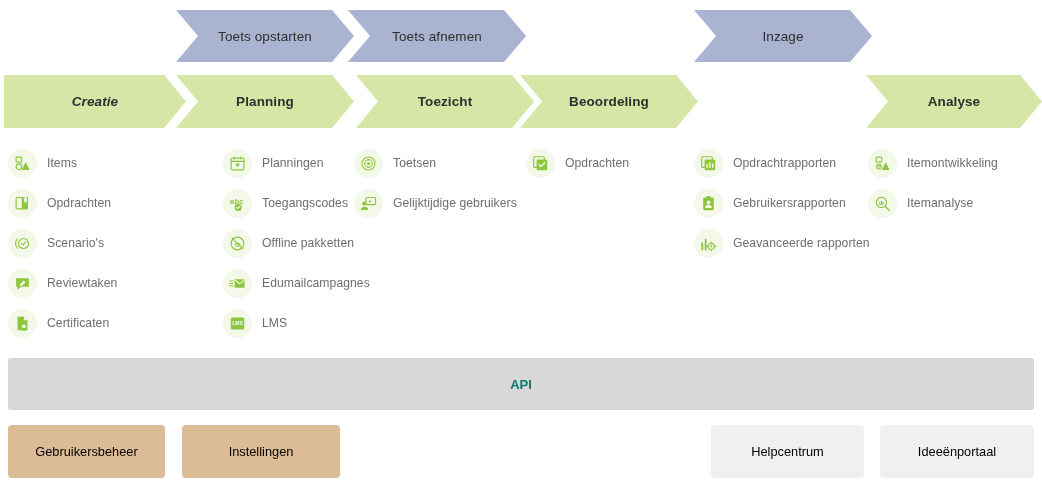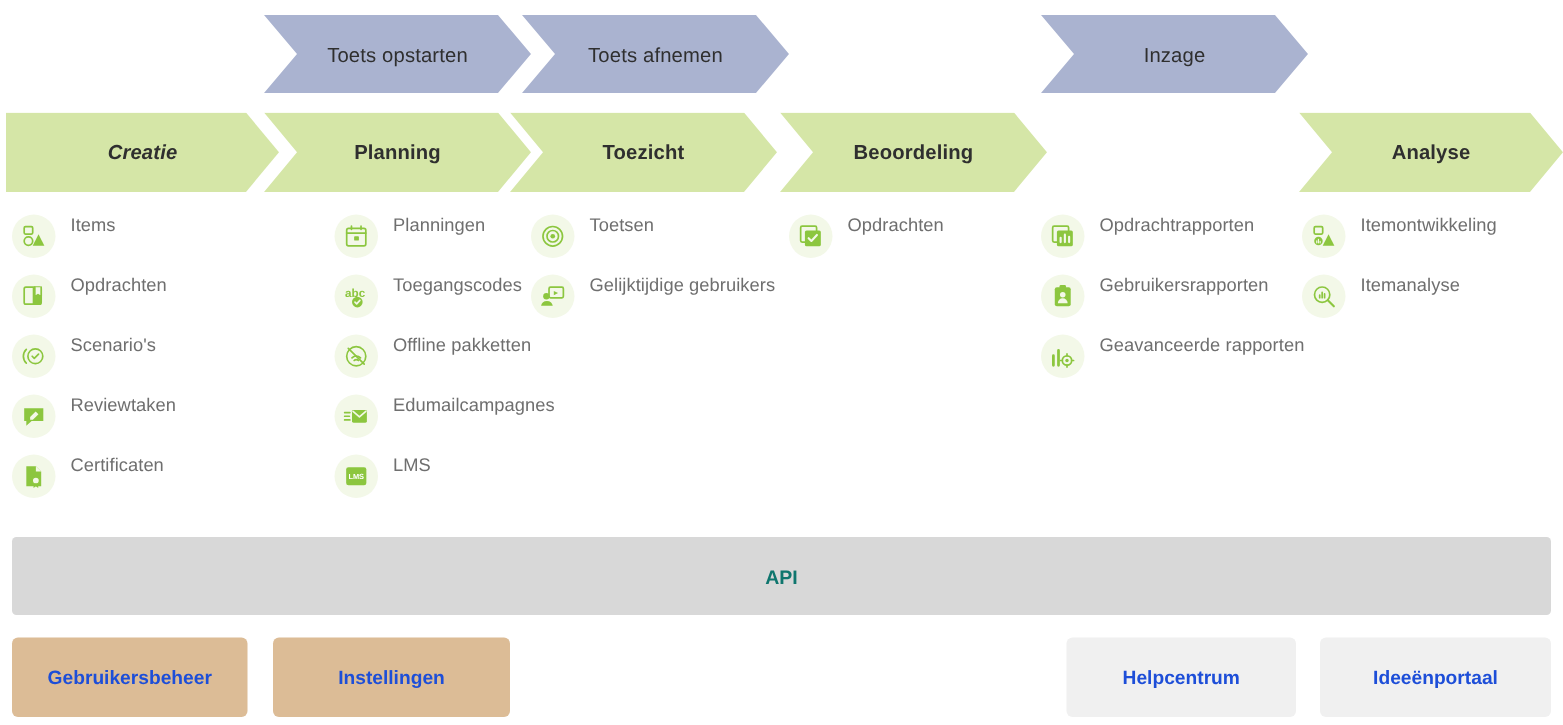--- a/index.html
+++ b/index.html
@@ -80,20 +80,21 @@
   }
   .col {
     position: absolute;
     top: 0;
     width: 174px;
   }
   .feature {
     position: relative;
     height: 40px;
     display: flex;
+    align-items: center;
     gap: 10px;
   }
   .badge {
     flex: 0 0 auto;
     width: 29px;
     height: 29px;
     border-radius: 50%;
     background: #f3f8e8;
     display: flex;
     align-items: center;
@@ -131,22 +132,22 @@
     position: absolute;
     height: 53px;
     border-radius: 4px;
     display: flex;
     align-items: center;
     justify-content: center;
     box-sizing: border-box;
   }
   .footer-btn .btn-label {
     font-size: 12.8px;
-    font-weight: bold;
-    color: #1d4ed8;
+    font-weight: normal;
+    color: #000000;
     white-space: nowrap;
   }
   .btn-tan  { background: #dcbc96; }
   .btn-gray { background: #f0f0f0; }
 
   #btn-gebruikersbeheer { left: 8px;   top: 425px; width: 157px; }
   #btn-instellingen     { left: 182px; top: 425px; width: 158px; }
   #btn-helpcentrum      { left: 711px; top: 425px; width: 153px; }
   #btn-ideeenportaal    { left: 880px; top: 425px; width: 154px; }
 </style>
@@ -166,21 +167,21 @@
         <span class="chev-label">Inzage</span>
       </div>
     </div>
   <div class="chev-row" id="row-green">
       <div class="chev chev-green flat-left" style="left: 4px; width: 182px; font-style: italic;">
         <span class="chev-label">Creatie</span>
       </div>
       <div class="chev chev-green" style="left: 176px; width: 178px;">
         <span class="chev-label">Planning</span>
       </div>
-      <div class="chev chev-green" style="left: 340px; width: 178px; align-items: center;">
+      <div class="chev chev-green" style="left: 356px; width: 178px; align-items: center;">
         <span class="chev-label">Toezicht</span>
       </div>
       <div class="chev chev-green" style="left: 520px; width: 178px;">
         <span class="chev-label">Beoordeling</span>
       </div>
       <div class="chev chev-green" style="left: 866px; width: 176px;">
         <span class="chev-label">Analyse</span>
       </div>
     </div>
 

